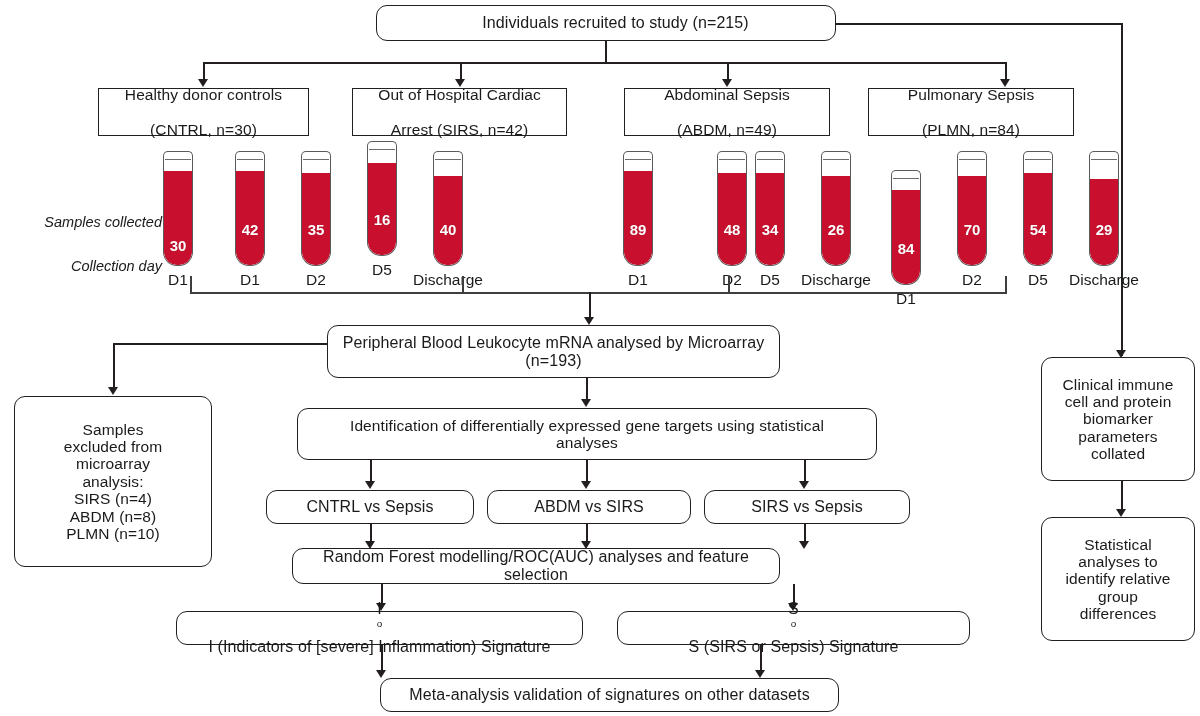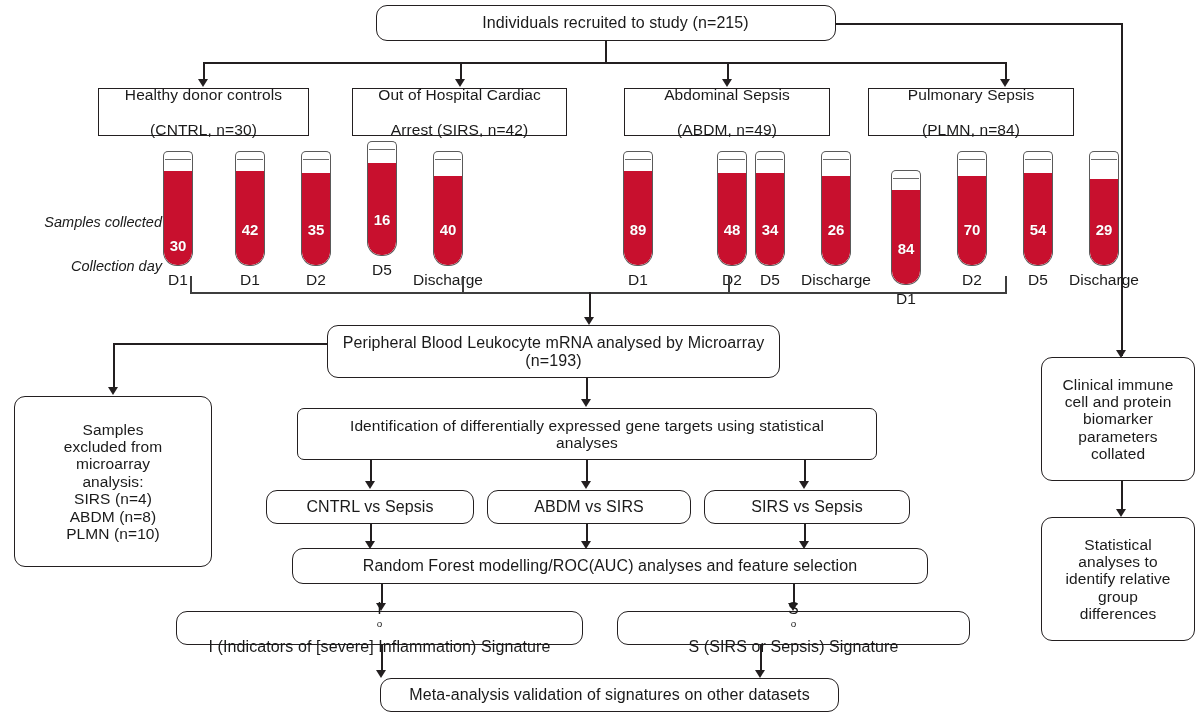--- a/index.html
+++ b/index.html
@@ -262,21 +262,21 @@
 microarray
 analysis:
 SIRS (n=4)
 ABDM (n=8)
 PLMN (n=10)</span>
   </div>
 
   <div class="ln lv" style="left:586px;top:378px;height:24px;"></div>
   <div class="arrow" style="left:581px;top:399px;"></div>
 
-  <div class="box round" style="left:297px;top:408px;width:580px;height:52px;font-size:15.5px;border-radius:7px;">
+  <div class="box round" style="left:297px;top:408px;width:580px;height:52px;font-size:15.5px;">
     <span>Identification  of differentially  expressed gene targets using statistical
 analyses</span>
   </div>
 
   <div class="ln lv" style="left:370px;top:460px;height:24px;"></div>
   <div class="arrow" style="left:365px;top:481px;"></div>
   <div class="ln lv" style="left:586px;top:460px;height:24px;"></div>
   <div class="arrow" style="left:581px;top:481px;"></div>
   <div class="ln lv" style="left:804px;top:460px;height:24px;"></div>
   <div class="arrow" style="left:799px;top:481px;"></div>
@@ -291,21 +291,21 @@
     <span>SIRS vs Sepsis</span>
   </div>
 
   <div class="ln lv" style="left:370px;top:524px;height:20px;"></div>
   <div class="arrow" style="left:365px;top:541px;"></div>
   <div class="ln lv" style="left:586px;top:524px;height:20px;"></div>
   <div class="arrow" style="left:581px;top:541px;"></div>
   <div class="ln lv" style="left:804px;top:524px;height:20px;"></div>
   <div class="arrow" style="left:799px;top:541px;"></div>
 
-  <div class="box round" style="left:292px;top:548px;width:636px;height:36px;font-size:16px;align-items:center;">
+  <div class="box round" style="left:292px;top:548px;width:488px;height:36px;font-size:16px;align-items:center;">
     <span>Random Forest modelling/ROC(AUC)  analyses  and feature selection</span>
   </div>
 
   <div class="ln lv" style="left:381px;top:584px;height:22px;"></div>
   <div class="arrow" style="left:376px;top:603px;"></div>
   <div class="ln lv" style="left:793px;top:584px;height:22px;"></div>
   <div class="arrow" style="left:788px;top:603px;"></div>
 
   <div class="box round" style="left:176px;top:611px;width:407px;height:34px;font-size:16px;">
     <span><span>I</span><sup style="font-size:.62em;">o</sup><span>I  (Indicators of [severe] Inflammation)  Signature</span></span>

